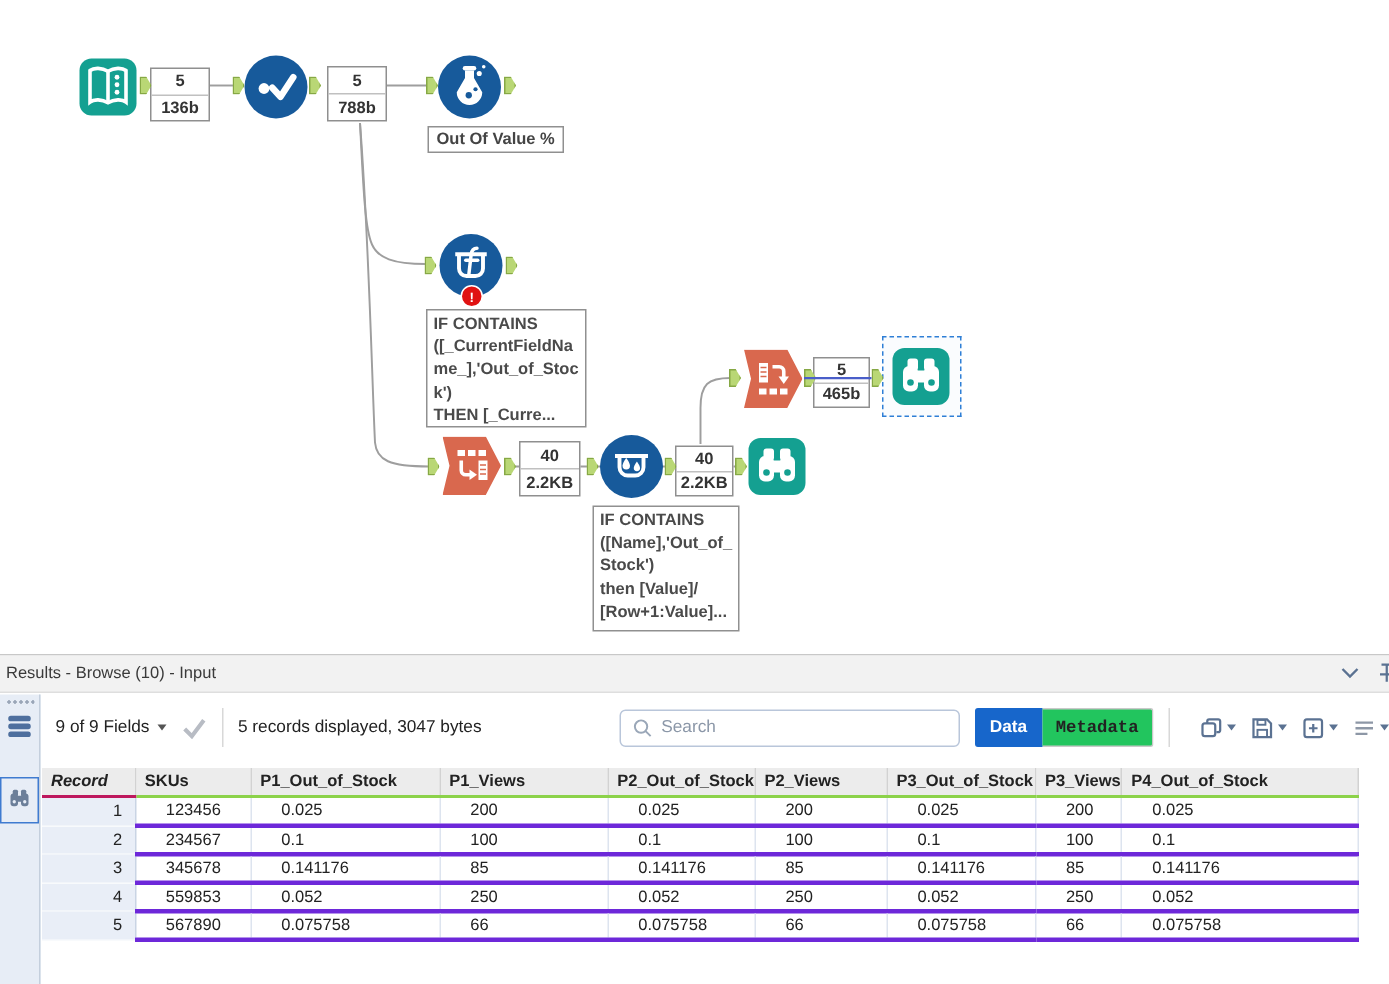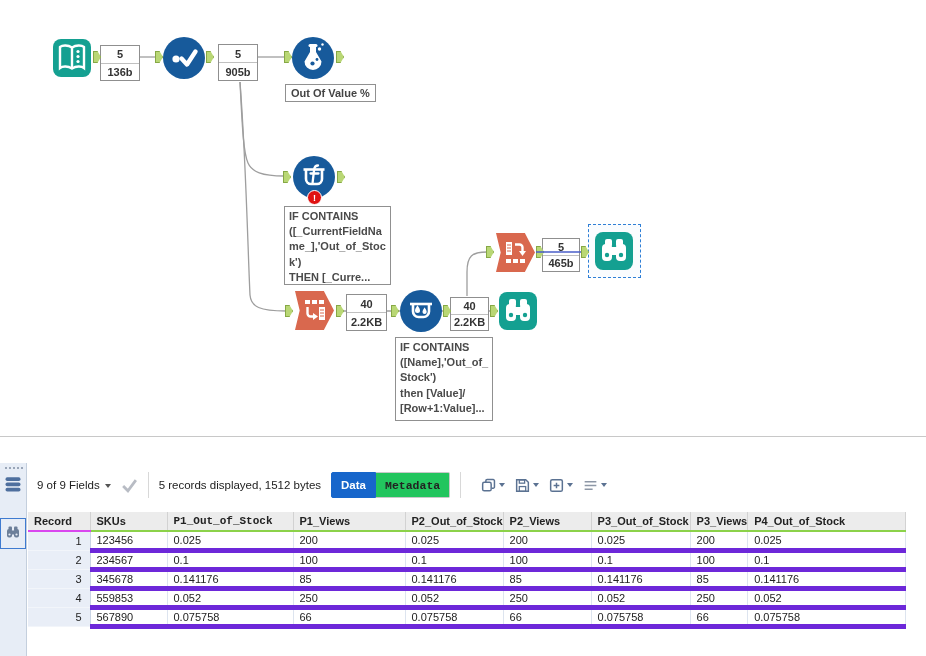--- a/index.html
+++ b/index.html
@@ -51,22 +51,22 @@
   #search-box input::placeholder { color:#8b97a8; }
   .tab-btn { height:26px; display:flex; align-items:center; justify-content:center; font-size:11.5px; font-weight:bold; padding:0 9px; cursor:pointer; }
   #tab-data { background:#1766cb; color:#fff; border:1px solid #1766cb; border-radius:2px 0 0 2px; margin-left:10px; }
   #tab-metadata { background:#22c55e; color:#222; border:1px solid #c9c9c9; border-left:none; border-radius:0 2px 2px 0;font-family:Liberation Mono, monospace; }
   .icon-btn { display:flex; align-items:center; margin-left:9px; cursor:pointer; }
   .icon-btn .caret-down { border-top-color:#5b7292; margin-left:2px; }
 
   
   #grid { position:absolute; left:28px; top:512px; z-index:1; border-collapse:collapse; table-layout:fixed; }
   #grid th { height:19px; background:#ececec; font-size:11px; font-weight:bold; color:#222; text-align:left; padding:0 0 0 6px; border-right:1px solid #d2d2d2; border-bottom:2px solid #8cd24a; overflow:hidden; white-space:nowrap; }
-  #grid th.record-col { border-bottom:2px solid #d946ef; }
-  #grid td { height:19px; font-size:11px; color:#222; background:#fff; padding:0 0 0 6px; border-right:1px solid #dde4ef; border-bottom:5px solid #6d28d9; overflow:hidden; white-space:nowrap; }
+  #grid th.record-col { border-bottom:2px solid #be185d;font-style:italic; }
+  #grid td { height:19px; font-size:11px; color:#222; background:#fff; padding:0 0 0 20px; border-right:1px solid #dde4ef; border-bottom:3px solid #6d28d9; overflow:hidden; white-space:nowrap; }
   #grid td.record-col { background:#e9eef7; text-align:right; padding:0 8px 0 0; border-right:1px solid #c9d4e4; border-bottom:1px solid #f2f5fa; }
 </style>
 </head>
 <body>
 
 <div id="app">
 
   <div class="win-btn" style="left:859px; width:38px;"></div>
   <div class="win-btn" style="left:902px; width:30px;"></div>
 
@@ -101,21 +101,21 @@
     <div class="anchor" style="left:155px; top:51px;"></div>
     <div class="tool tool-circle" style="left:163px; top:37px;">
       <svg viewBox="0 0 42 42">
         <circle cx="13" cy="22" r="3.6" fill="#fff"></circle>
         <path d="M18.5 21.5 L24 27.5 L32.5 14.5" stroke="#fff" stroke-width="4.4" fill="none" stroke-linecap="round" stroke-linejoin="round"></path>
       </svg>
     </div>
     <div class="anchor" style="left:206px; top:51px;"></div>
     <div class="ann-box" style="left:218px; top:44px; width:40px; height:37px;">
       <div class="ct">5</div>
-      <div class="sz">905b</div>
+      <div class="sz">788b</div>
     </div>
 
     <div class="anchor" style="left:284px; top:51px;"></div>
     <div class="tool tool-circle" style="left:292px; top:37px;">
       <svg viewBox="0 0 42 42">
         <rect x="16.5" y="7" width="9" height="3" rx="1.5" fill="#fff"></rect>
         <path d="M18 10 h6 v5 l5.5 9.5 a8.5 8.5 0 1 1 -17 0 l5.5 -9.5 Z" fill="#fff"></path>
         <circle cx="20.5" cy="26.5" r="2.1" fill="#175A9B"></circle>
         <circle cx="25" cy="22.5" r="1.4" fill="#175A9B"></circle>
         <circle cx="27.5" cy="12" r="1.7" fill="#fff"></circle>
@@ -225,20 +225,31 @@
       </svg>
     </div>
 
     <svg id="wires-top">
       <path d="M536 252 H581" stroke="#4a5ec9" stroke-width="1.5" fill="none"></path>
     </svg>
   </div>
 
   <div id="results-sep"></div>
 
+  <div id="results-header">
+    <span id="results-title">Results - Browse (10) - Input</span>
+    <span class="right-icons">
+      <svg width="12" height="8" viewBox="0 0 12 8">
+        <path d="M1 1 L6 6 L11 1" stroke="#5b7292" stroke-width="1.6" fill="none"></path>
+      </svg>
+      <svg width="16" height="16" viewBox="0 0 16 16" style="margin-right:-6px;">
+        <path d="M5 2 h7 M8.5 2 v6 M4 8.5 h10 M8.5 8.5 v5" stroke="#5b7292" stroke-width="1.5" fill="none"></path>
+      </svg>
+    </span>
+  </div>
 
   <div id="results-body"></div>
 
   <div id="side-strip">
     <div class="strip-dots"></div>
     <div class="strip-item" style="top:11px;">
       <svg width="20" height="20" viewBox="0 0 16 16">
         <rect x="2" y="2.5" width="12" height="3" rx="1.4" fill="#4e6f9e"></rect>
         <rect x="2" y="6.7" width="12" height="3" rx="1.4" fill="#4e6f9e"></rect>
         <rect x="2" y="10.9" width="12" height="3" rx="1.4" fill="#4e6f9e"></rect>
@@ -258,22 +269,29 @@
   </div>
 
   <div id="toolbar">
     <span style="margin-left:9px;" class="tb-text">
       <span>9 of 9 Fields</span><span class="caret-down"></span>
     </span>
     <svg width="17" height="15" viewBox="0 0 16 14" style="margin-left:10px;">
       <path d="M2 7.5 l4.5 4.5 L14 2" stroke="#b8bcc4" stroke-width="2.6" fill="none"></path>
     </svg>
     <span class="tb-sep"></span>
-    <span class="tb-text">5 records displayed, 1512 bytes</span>
-
+    <span class="tb-text">5 records displayed, 3047 bytes</span>
+
+    <span id="search-box">
+      <svg width="15" height="15" viewBox="0 0 16 16" style="margin:0 5px 0 7px;">
+        <circle cx="6.8" cy="6.8" r="4.4" stroke="#9aa7b8" stroke-width="1.4" fill="none"></circle>
+        <path d="M10.2 10.2 L13.6 13.6" stroke="#9aa7b8" stroke-width="1.4"></path>
+      </svg>
+      <input type="text" placeholder="Search" style="">
+    </span>
 
     <span id="tab-data" class="tab-btn">Data</span>
     <span id="tab-metadata" class="tab-btn">Metadata</span>
     <span class="tb-sep"></span>
 
     <span class="icon-btn">
       <svg width="17" height="17" viewBox="0 0 16 16">
         <rect x="2.5" y="5" width="8" height="8" rx="1.5" stroke="#5b7292" stroke-width="1.4" fill="none"></rect>
         <path d="M5.5 4.8 V3.6 a1.2 1.2 0 0 1 1.2 -1.2 h5.7 a1.2 1.2 0 0 1 1.2 1.2 v5.7 a1.2 1.2 0 0 1 -1.2 1.2 h-1.2" stroke="#5b7292" stroke-width="1.4" fill="none"></path>
       </svg>
@@ -300,21 +318,21 @@
       </svg>
         <span class="caret-down"></span>
     </span>
   </div>
 
   <table id="grid">
     <thead>
         <tr>
           <th class="record-col" style="width: 62px;">Record</th>
           <th style="width: 77px;">SKUs</th>
-          <th style="width: 126px; font-family: Liberation Mono, monospace;">P1_Out_of_Stock</th>
+          <th style="width: 126px;">P1_Out_of_Stock</th>
           <th style="width: 112px;">P1_Views</th>
           <th style="width: 97px; margin-top: 40px;">P2_Out_of_Stock</th>
           <th style="width: 88px;">P2_Views</th>
           <th style="width: 99px;">P3_Out_of_Stock</th>
           <th style="width: 55px;">P3_Views</th>
           <th style="width: 158px;">P4_Out_of_Stock</th>
         </tr>
       </thead>
     <tbody>
         <tr>

